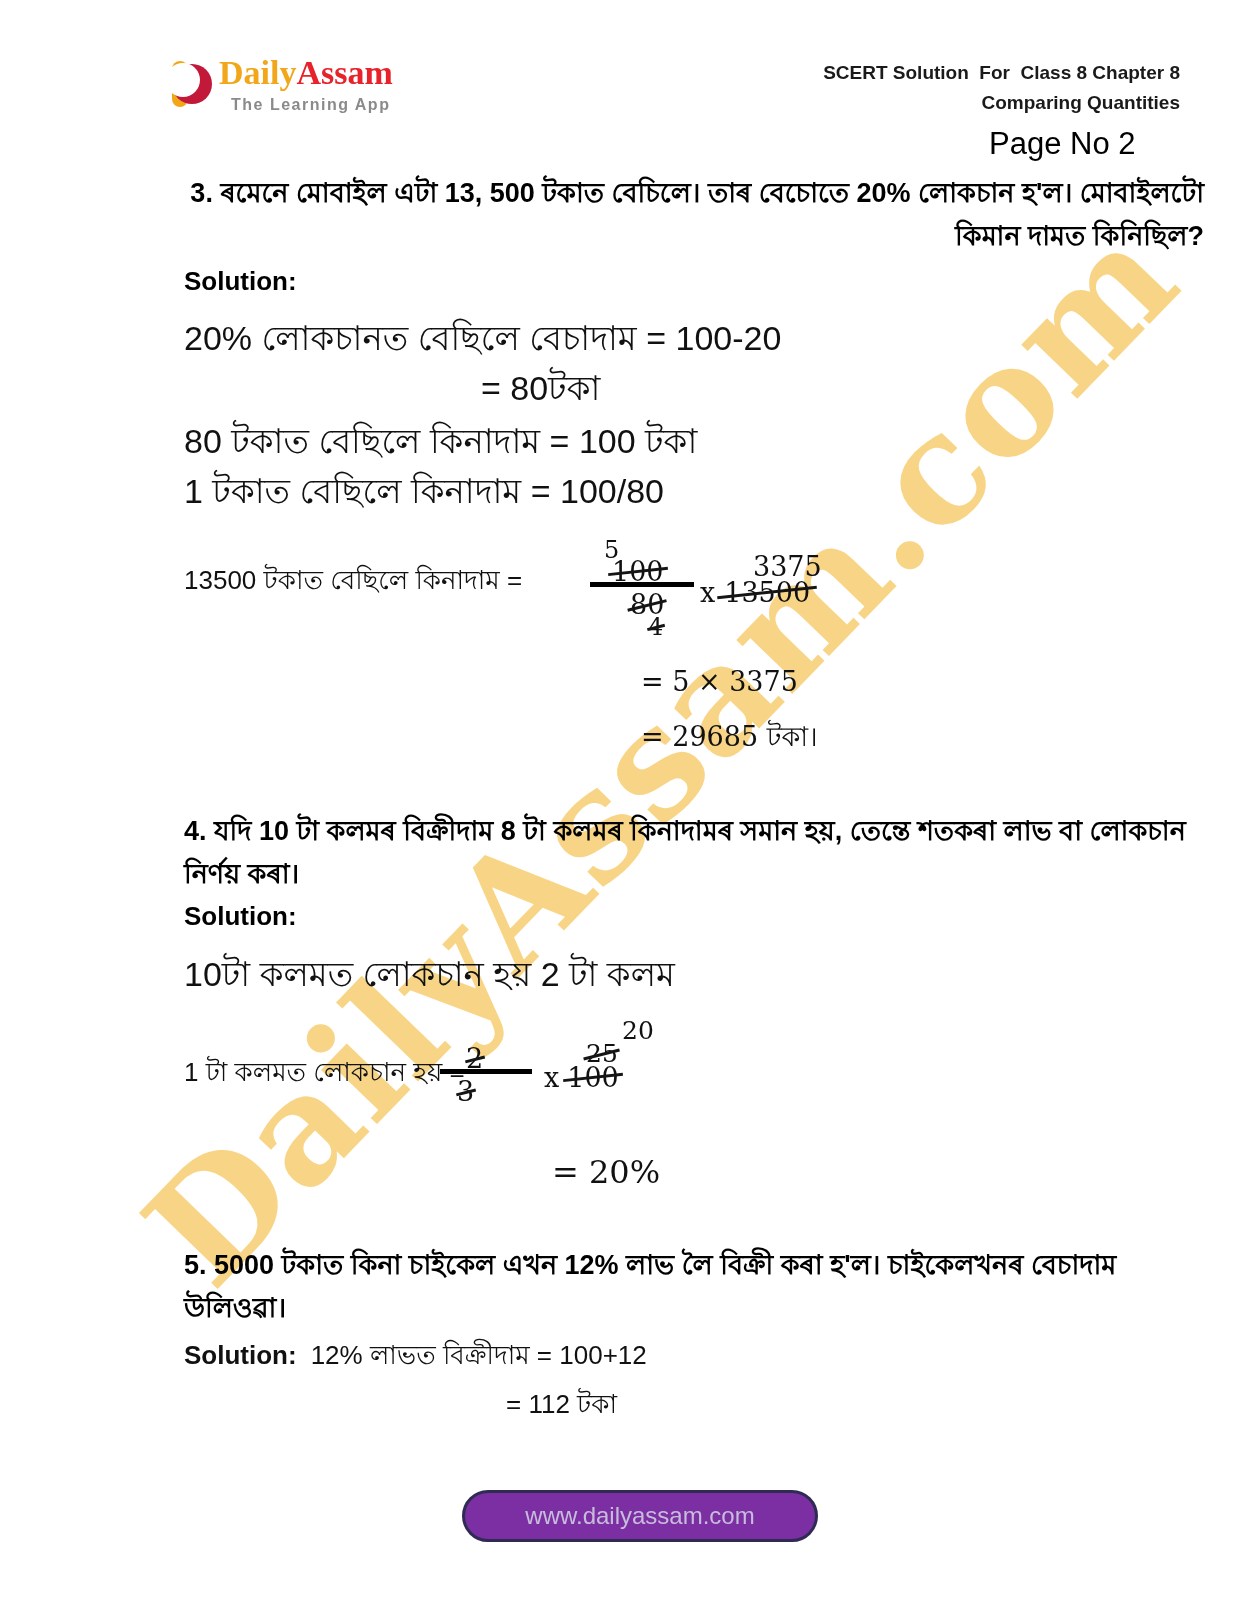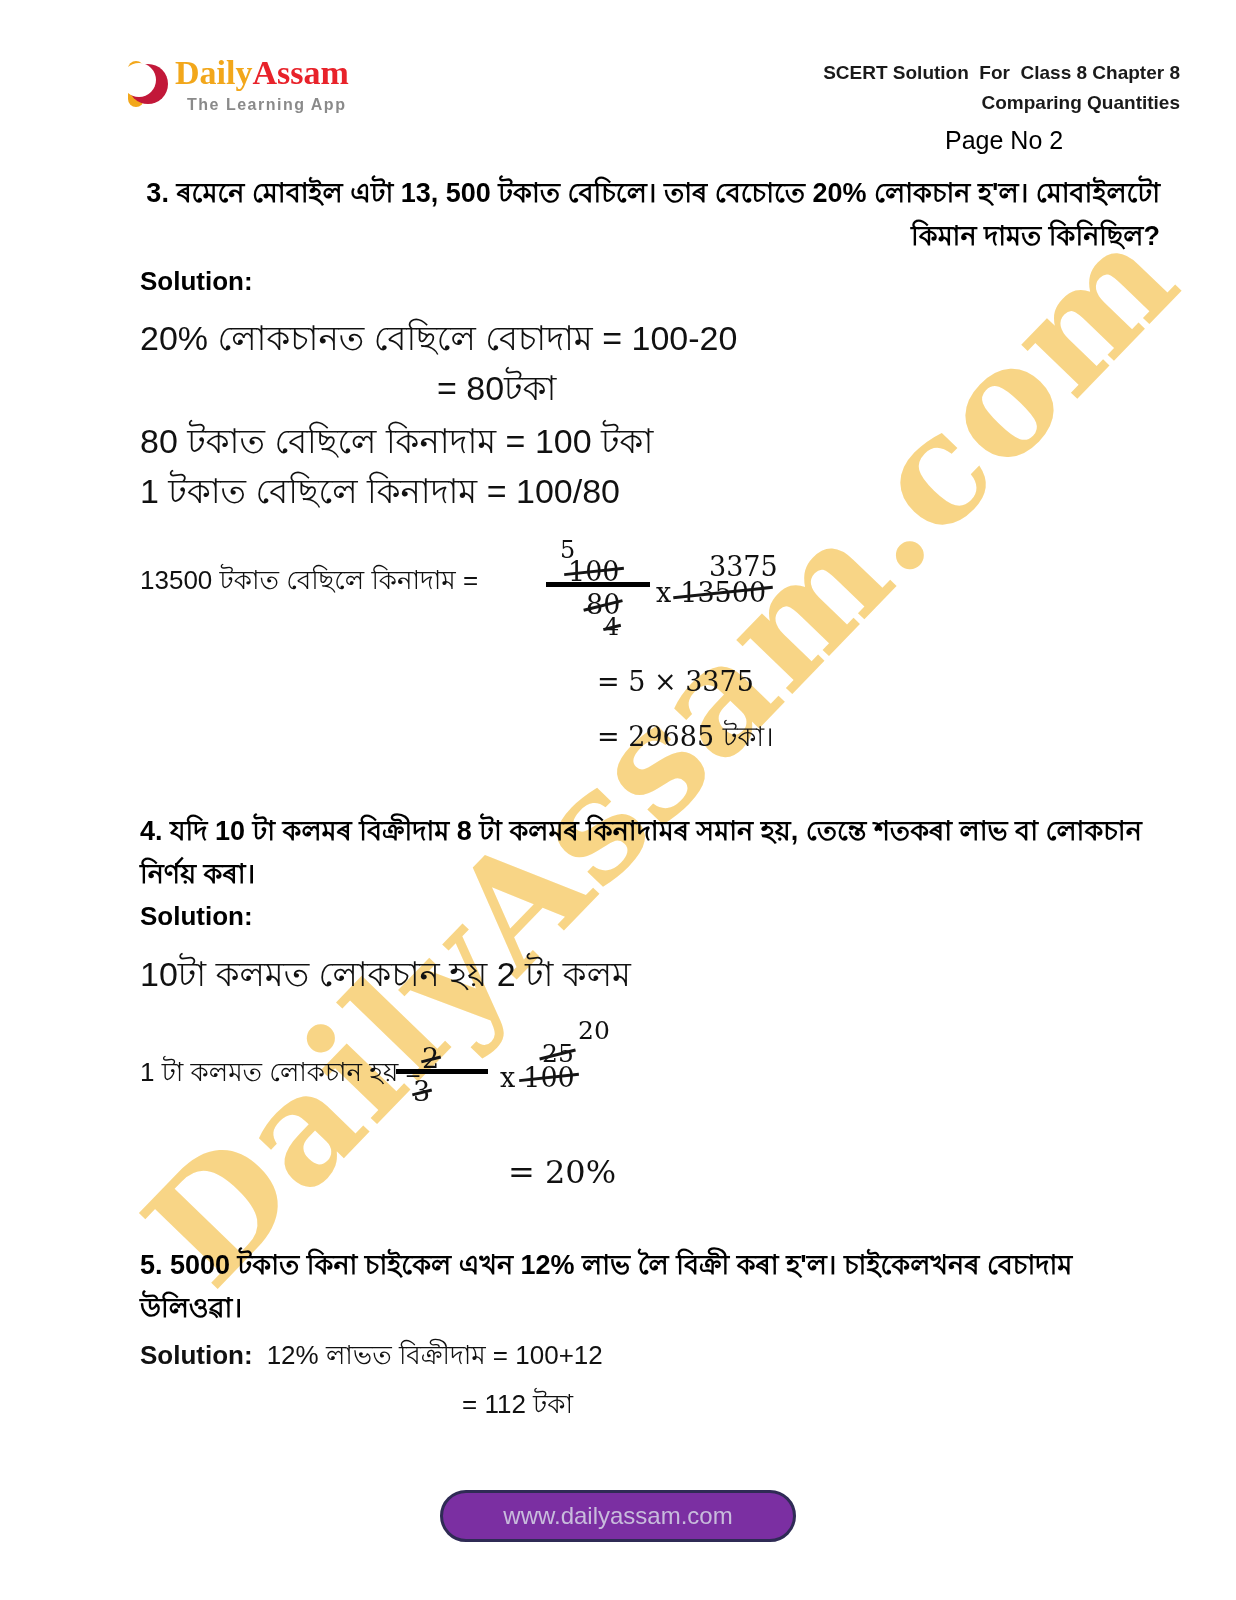--- a/index.html
+++ b/index.html
@@ -7,35 +7,35 @@
     position:relative;width:1236px;height:1600px;background:#fff;overflow:hidden;
     font-family:"Liberation Sans",sans-serif;color:#111;
   }
   
   .watermark{
     position:absolute;top:734px;left:-10px;width:1210px;text-align:center;
     font-family:"DejaVu Serif",serif;font-weight:700;font-size:150px;letter-spacing:2px;
     color:var(--watermark,#F7CD6C);opacity:.82;transform:rotate(-46deg);z-index:0;
     white-space:nowrap;pointer-events:none;
   }
-  .content{position:absolute;inset:0;z-index:1;}
+  .content{position:absolute;inset:0;z-index:1;margin-left:44px;}
   
   .logo{position:absolute;top:56px;left:128px;display:flex;align-items:flex-start;}
   .logo-icon{width:40px;height:56px;display:block;}
   .logo-bar-shape{fill:var(--logo-bar,#F2A71B);}
   .crescent-outer{fill:var(--logo-crescent,#C21839);}
   .crescent-inner{fill:#ffffff;}
   .logo-text{margin-left:7px;}
   .brand{font-family:"Liberation Serif",serif;font-weight:700;font-size:34px;line-height:34px;}
   .brand-first{color:var(--brand-daily,#F2A71B);}
   .brand-second{color:var(--brand-assam,#E8222A);}
   .tagline{font-size:16px;font-weight:700;color:var(--tagline-gray,#8A8A8A);letter-spacing:1.5px;margin-top:6px;margin-left:12px;}
   .doc-title{position:absolute;top:58px;right:56px;text-align:right;font-size:19px;font-weight:600;line-height:30px;color:#1a1a1a;}
   .doc-title-line{white-space:pre;}
-  .page-no{position:absolute;top:126px;left:945px;font-size:25px;color:#000;}
+  .page-no{position:absolute;top:126px;left:945px;font-size:31px;color:#000;}
   
   .question{position:absolute;left:140px;width:1020px;font-weight:700;font-size:27px;line-height:43px;color:#000;}
   .q3q{top:172px;text-align:right;} .q4q{top:810px;} .q5q{top:1244px;}
   .sol-label{position:absolute;left:140px;font-weight:700;font-size:26px;color:#000;}
   .sol3{top:266px;} .sol4{top:901px;}
   .step{position:absolute;left:140px;font-size:34px;color:#111;}
   .s1{top:312px;} .s2{top:362px;left:437px;} .s3{top:415px;} .s4{top:465px;}
   .s10{top:948px;}
   .eq-label{position:absolute;left:140px;font-size:26px;color:#111;}
   .eq1-label{top:560px;} .eq2-label{top:1052px;}

